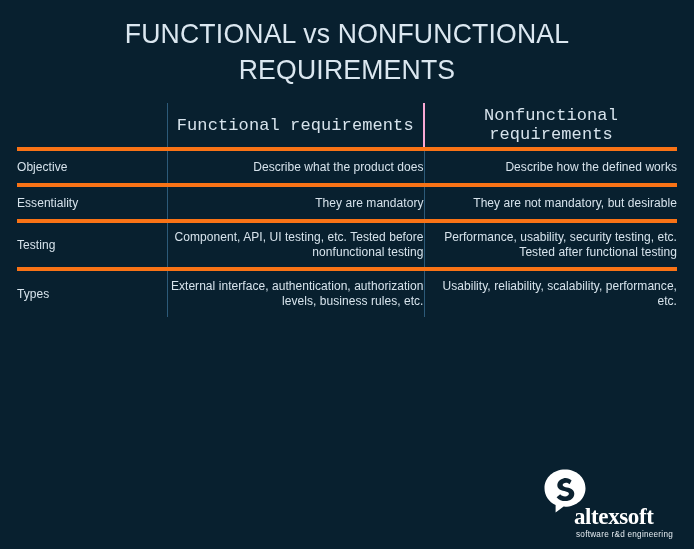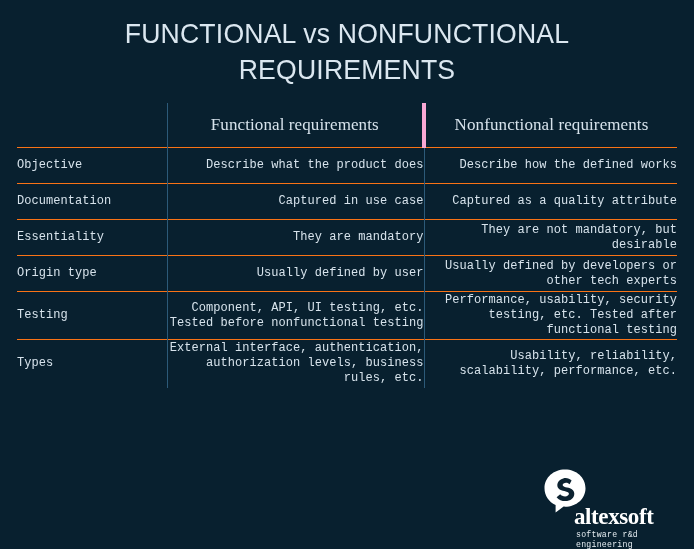--- a/index.html
+++ b/index.html
@@ -66,34 +66,34 @@
   .hdr-blank {
     height: 44px;
     border: none;
   }
   .hdr-cell {
     height: 44px;
     text-align: center;
     font-size: 17px;
     font-weight: 400;
     color: #e9f3fa;
-    font-family: Liberation Serif, serif;
+    font-family: Liberation Mono, monospace;
     letter-spacing: 0.1px;
     border-left: 1px solid #2c5a79;
     border-right: 1px solid #2c5a79;
     padding: 0 6px;
     box-sizing: border-box;
   }
-  .hdr-cell.nfn { border-left: 4px solid #f9a8d4; border-right: none; }
+  .hdr-cell.nfn { border-left: 2px solid #f9a8d4; border-right: none; }
 
   tbody tr td {
-    border-top: 1px solid #f97316;
+    border-top: 4px solid #f97316;
     font-size: 12px;
     line-height: 15px;
-    font-family: Liberation Mono, monospace;
+    font-family: Liberation Sans, sans-serif;
     letter-spacing: 0.05px;
   }
   td.lbl {
     text-align: left;
     padding: 8px 6px 8px 9px;
     color: #d9e5ee;
     box-sizing: border-box;
   }
   td.val {
     text-align: right;
@@ -137,21 +137,21 @@
     font-family: Liberation Serif, serif;
   }
   .logo-tag {
     position: absolute;
     left: 40px;
     top: 62px;
     font-size: 8.2px;
     color: #e6edf2;
     letter-spacing: 0.25px;
     line-height: 10px;
-    font-family: Liberation Mono, monospace;
+    font-family: Liberation Sans, sans-serif;
   }
 </style>
 </head>
 <body>
 
 <div class="slide">
 
   <div class="title">FUNCTIONAL vs NONFUNCTIONAL
 REQUIREMENTS</div>
 
@@ -169,33 +169,23 @@
           <th class="hdr-cell nfn">Nonfunctional requirements</th>
         </tr>
       </thead>
       <tbody>
         <tr class="r-short">
           <td class="lbl">Objective</td>
           <td class="val fn">Describe what the product does</td>
           <td class="val nfn">Describe how the defined works</td>
         </tr>
         <tr class="r-short">
-          <td class="lbl">Documentation</td>
-          <td class="val fn">Captured in use case</td>
-          <td class="val nfn">Captured as a quality attribute</td>
-        </tr>
-        <tr class="r-short">
           <td class="lbl">Essentiality</td>
           <td class="val fn">They are mandatory</td>
           <td class="val nfn">They are not mandatory, but desirable</td>
-        </tr>
-        <tr class="r-short">
-          <td class="lbl">Origin type</td>
-          <td class="val fn">Usually defined by user</td>
-          <td class="val nfn">Usually defined by developers or other tech experts</td>
         </tr>
         <tr class="r-tall">
           <td class="lbl">Testing</td>
           <td class="val fn">Component, API, UI testing, etc. Tested before nonfunctional testing</td>
           <td class="val nfn">Performance, usability, security testing, etc. Tested after functional testing</td>
         </tr>
         <tr class="r-tall">
           <td class="lbl">Types</td>
           <td class="val fn">External interface, authentication, authorization levels, business rules, etc.</td>
           <td class="val nfn">Usability, reliability, scalability, performance, etc.</td>

